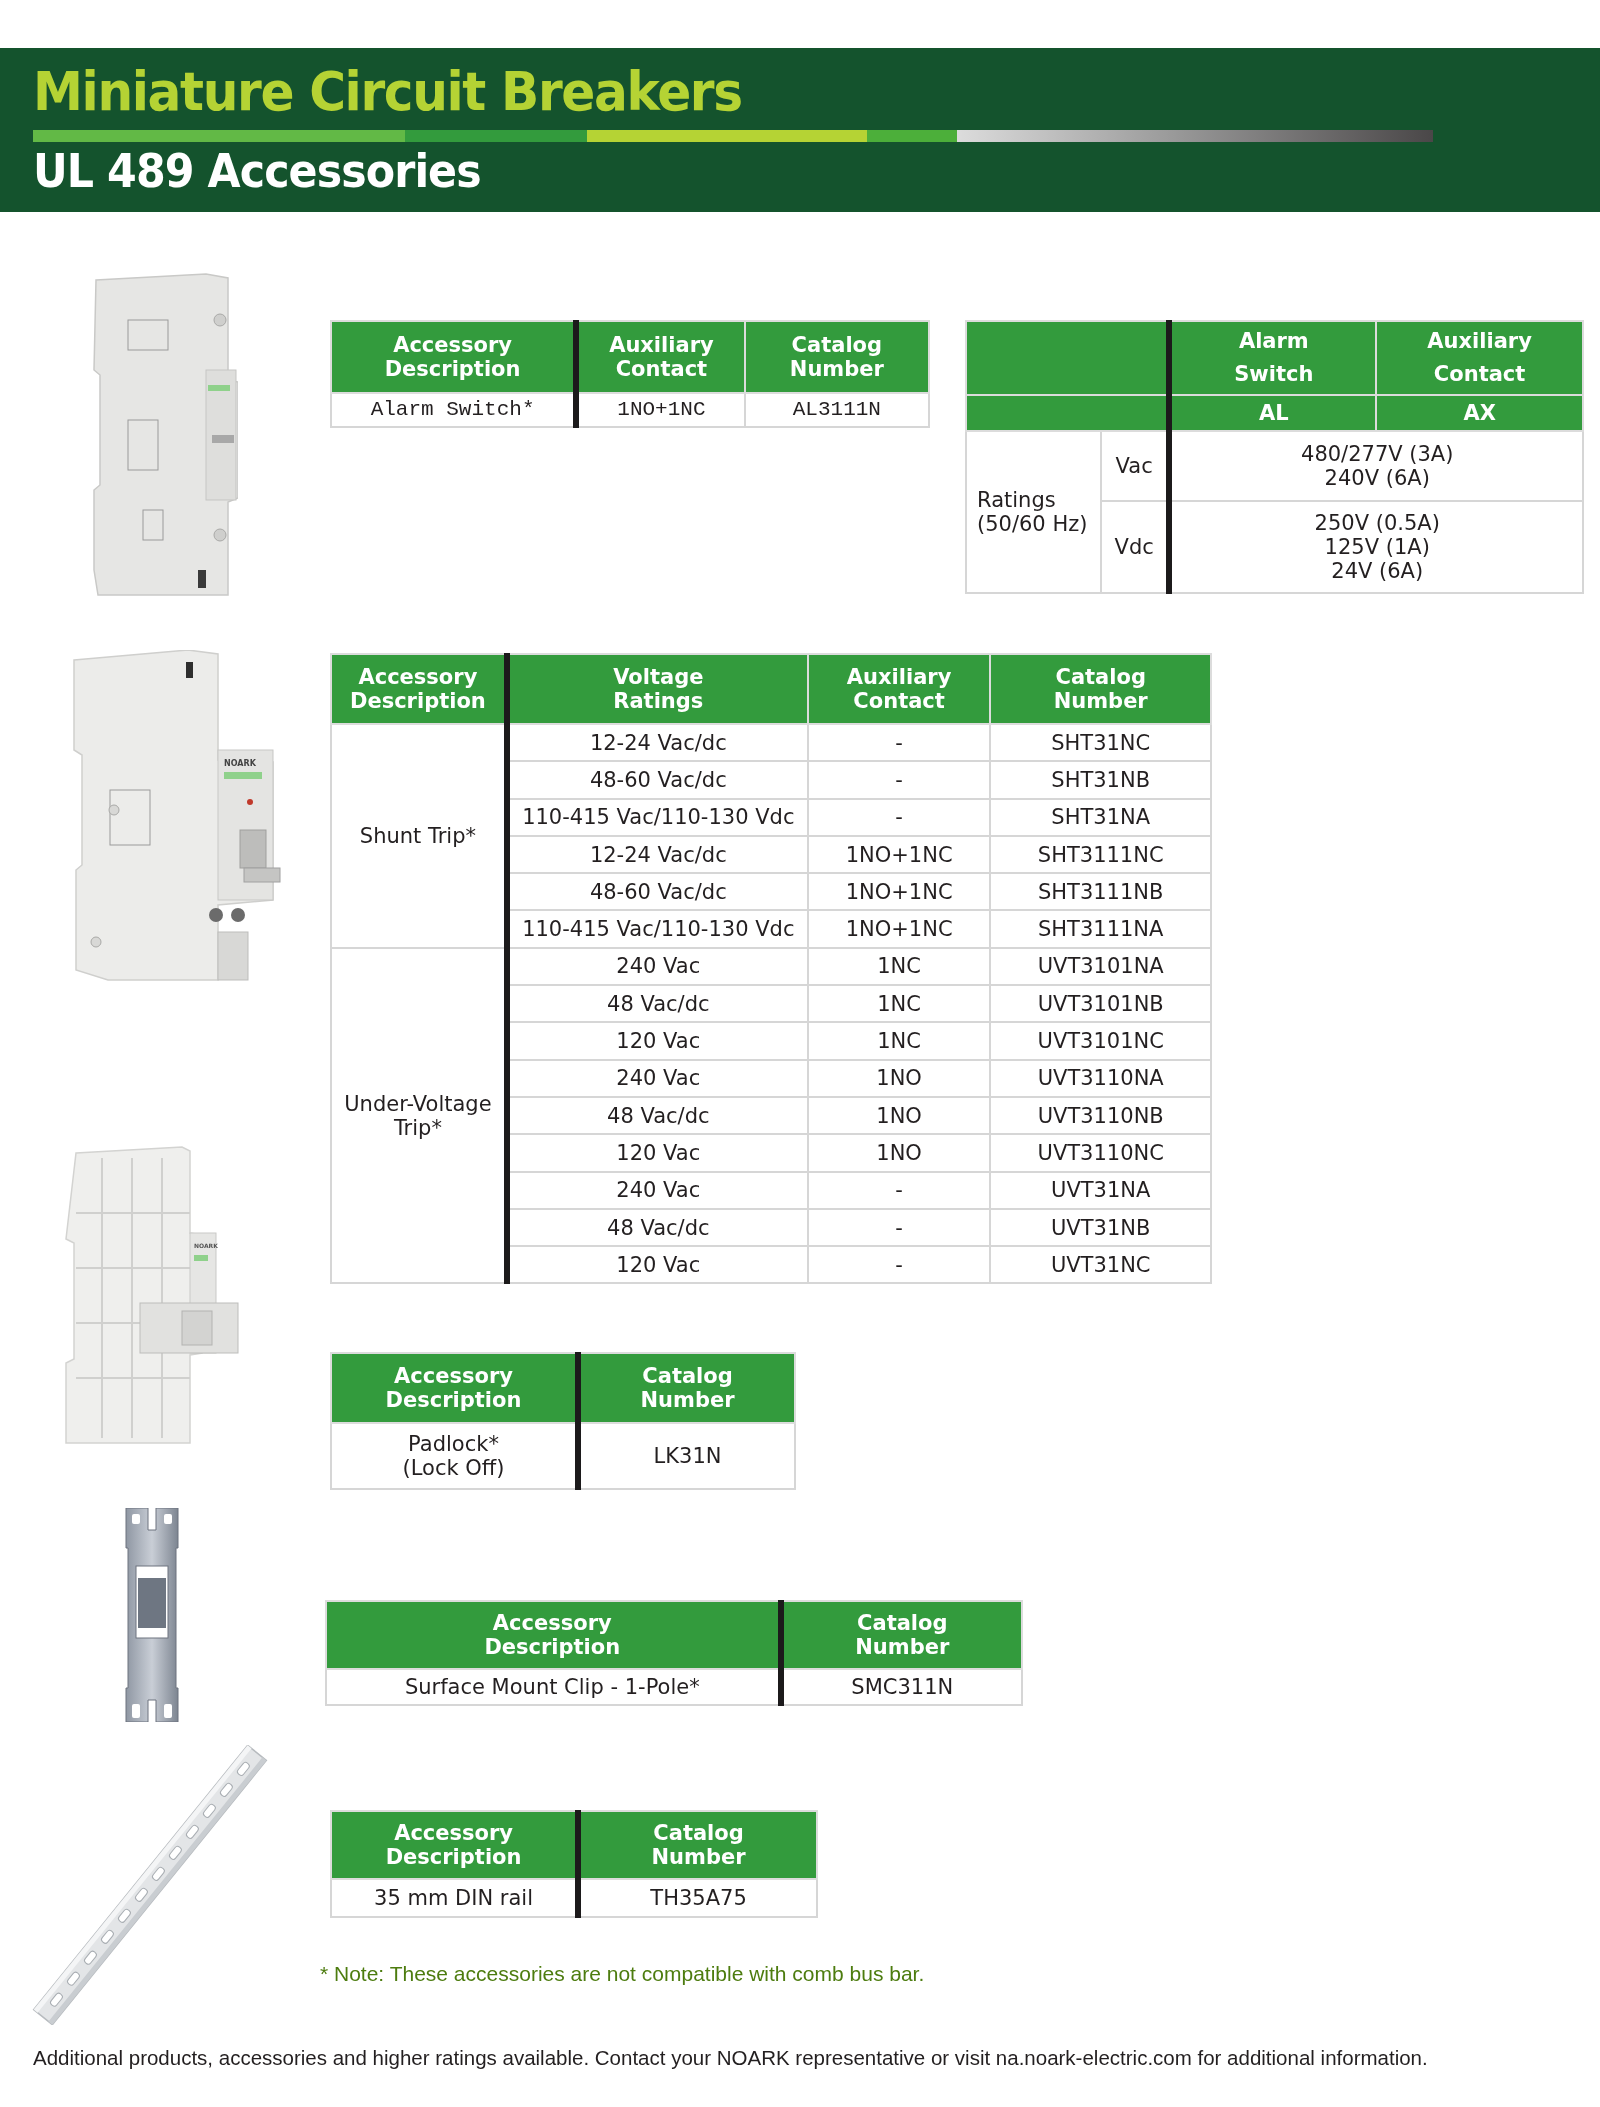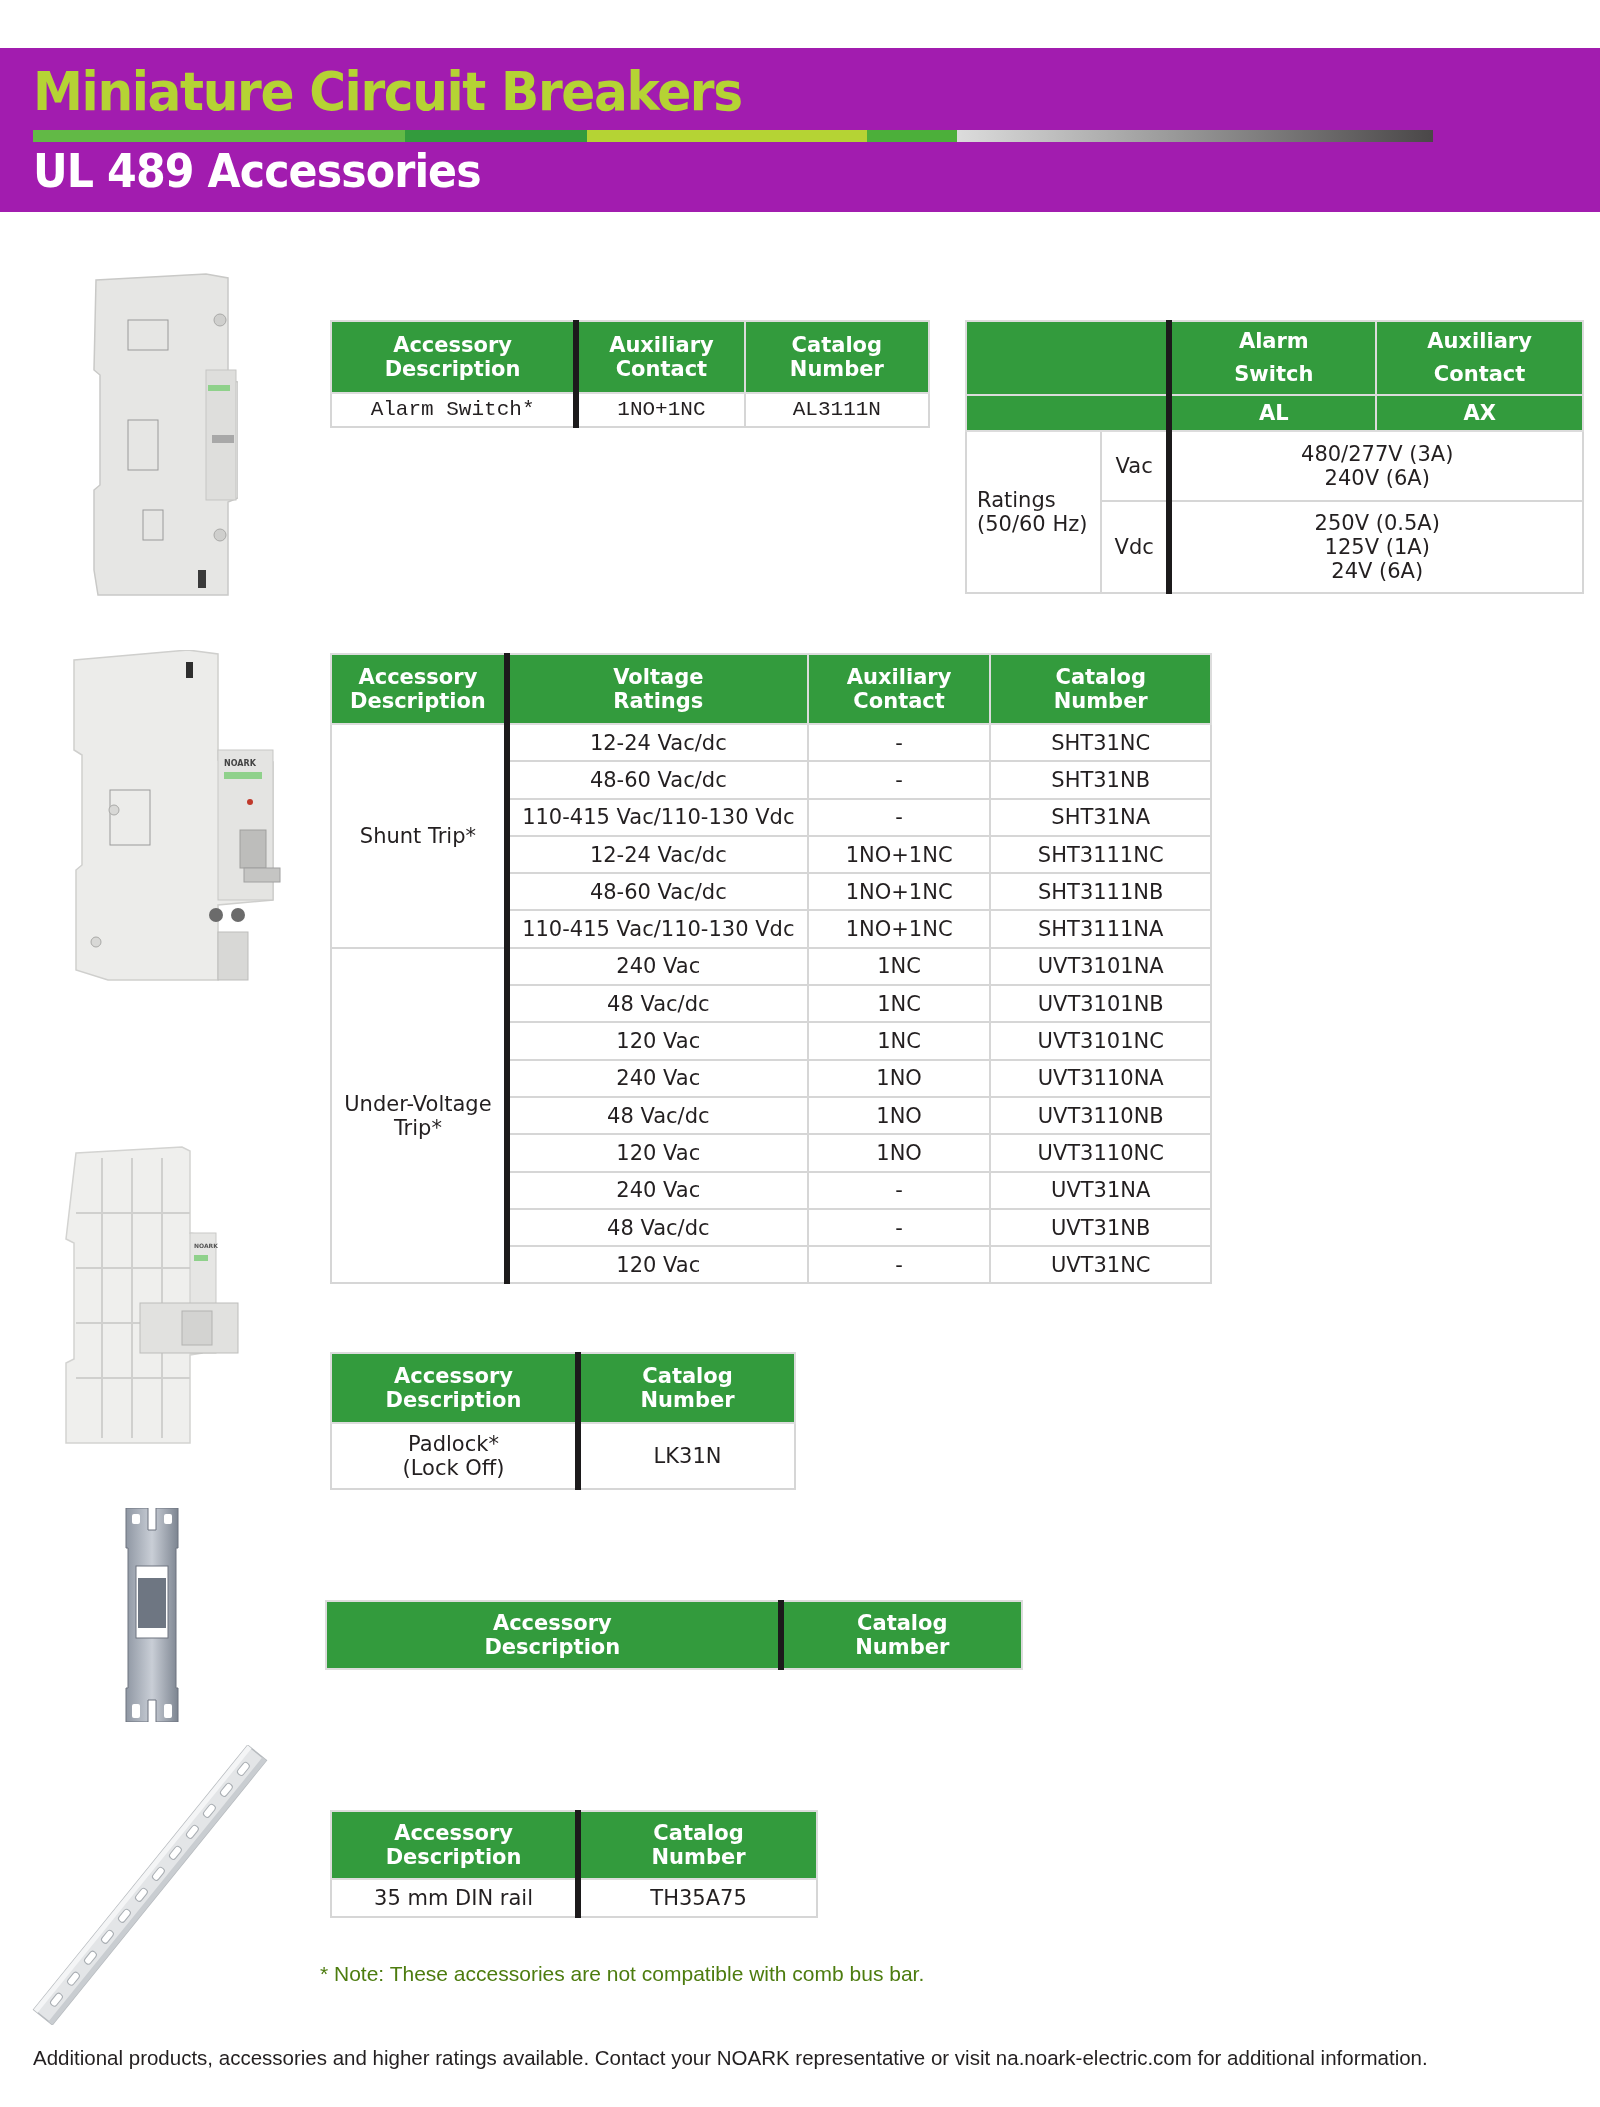--- a/index.html
+++ b/index.html
@@ -1,21 +1,21 @@
 <!DOCTYPE html>
 <html><head>
 <meta charset="utf-8">
 <style>
   * { box-sizing: border-box; margin: 0; padding: 0; }
   html, body { width: 1600px; height: 2107px; background: #ffffff; overflow: hidden; }
   body { position: relative; font-family: "DejaVu Sans", sans-serif; color: #231f20; }
 
   .header {
     position: absolute; left: 0; top: 48px; width: 1600px; height: 164px;
-    background: #a21caf;
+    background: #14532d;
   }
   .header .title {
     position: absolute; left: 33px; top: 12px;
     font-family: "DejaVu Sans", sans-serif; font-weight: bold;
     font-size: 54px; letter-spacing: -1.5px; color: #b5d334;
     transform: scaleX(0.93); transform-origin: left top;
   }
   .header .bar {
     position: absolute; left: 33px; top: 82px; height: 12px; width: 1400px; display: flex;
   }
@@ -314,20 +314,24 @@
       <col style="width:456px">
       <col style="width:242px">
     </colgroup>
   <thead>
     <tr style="height:68px;">
       <th class="thick-r"><span>Accessory</span><br><span>Description</span></th>
       <th><span>Catalog</span><br><span>Number</span></th>
     </tr>
   </thead>
   <tbody>
+    <tr style="height:36px;">
+      <td class="thick-r">Surface Mount Clip - 1-Pole*</td>
+      <td>SMC311N</td>
+    </tr>
   </tbody>
 </table>
 
 <div class="product" style="left:30px;top:1745px;width:240px;height:280px;">
   <svg width="240" height="280" viewBox="0 0 240 280">
     <g transform="translate(120 140) rotate(-51)">
       <rect x="-170" y="-12" width="340" height="24" fill="#e3e5e7" stroke="#b7bbbf" stroke-width="1.5"></rect>
       <rect x="-170" y="-12" width="340" height="5" fill="#f4f5f6"></rect>
       <rect x="-170" y="7" width="340" height="5" fill="#c9cdd1"></rect>
       <g fill="#ffffff" stroke="#a8adb2" stroke-width="1">

